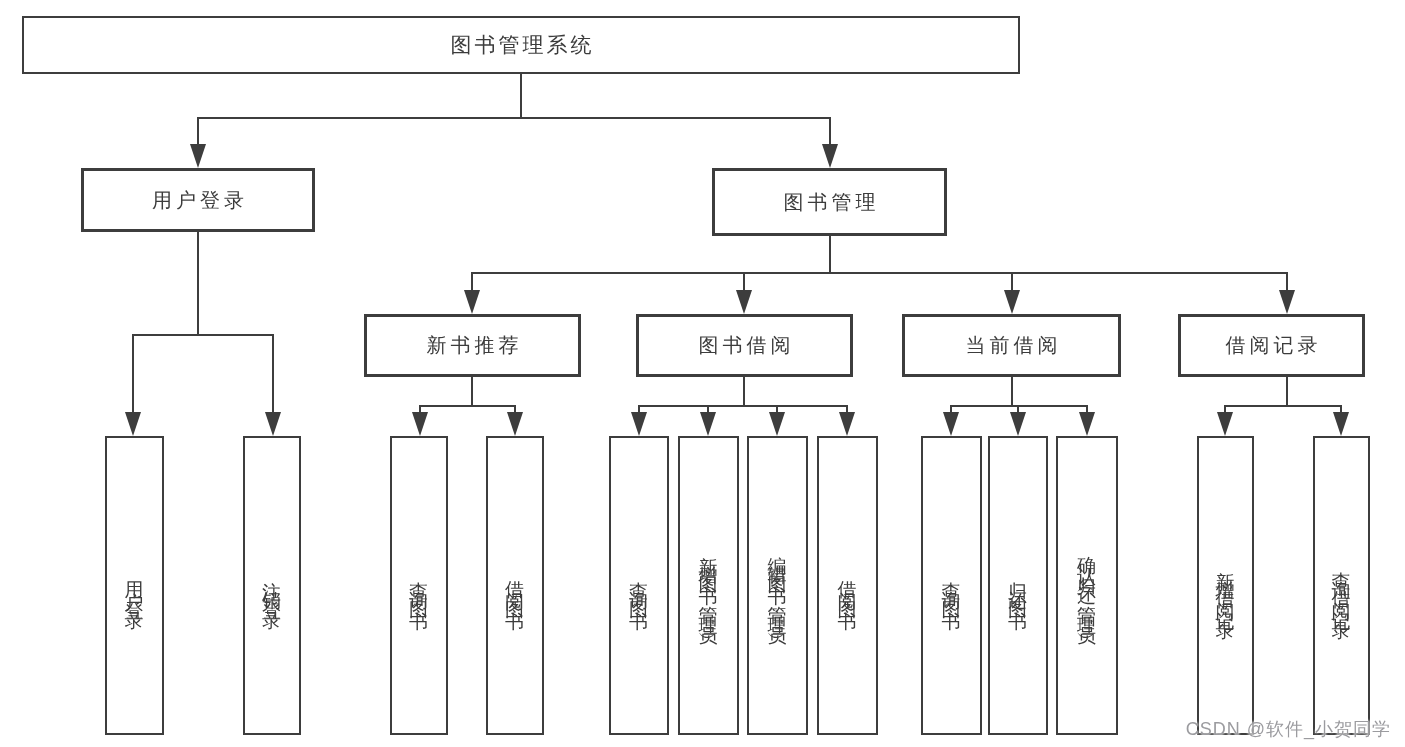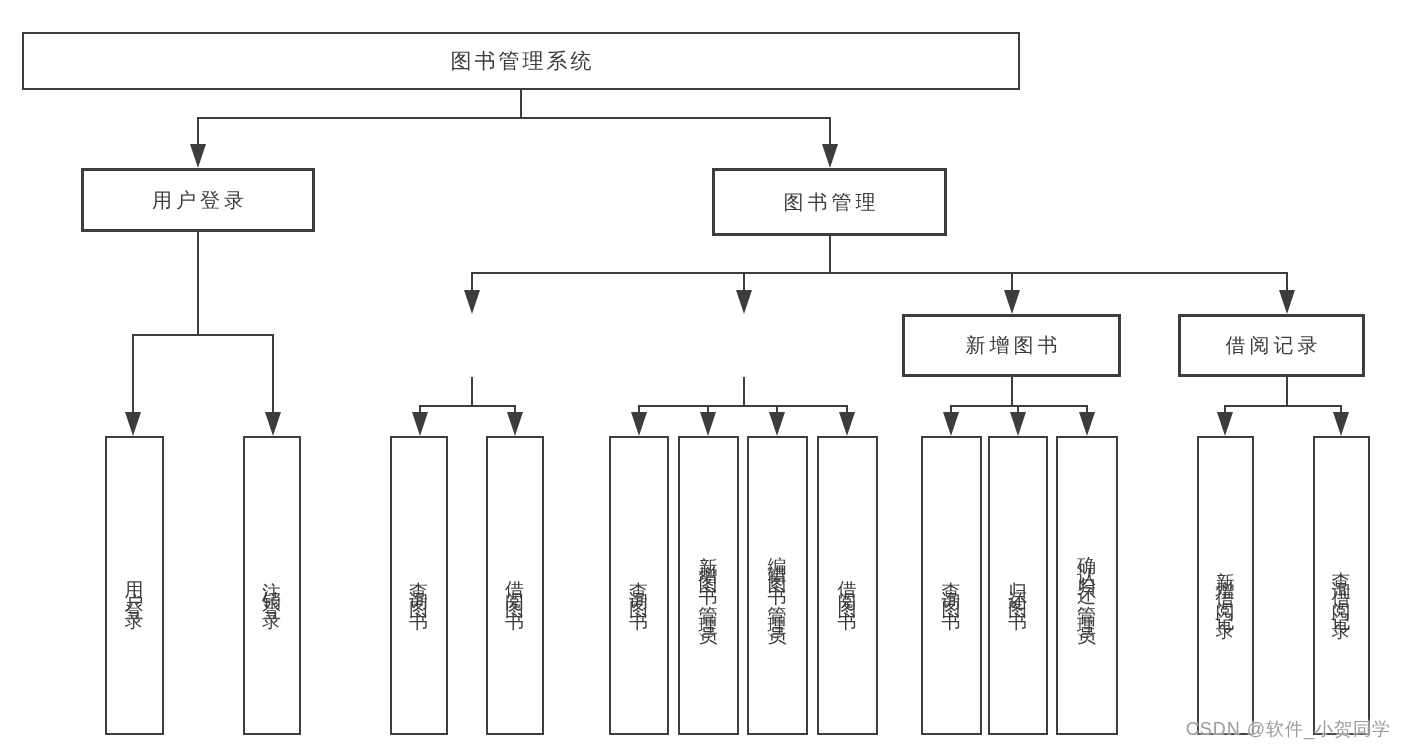--- a/index.html
+++ b/index.html
@@ -33,21 +33,21 @@
     position:absolute;right:14px;bottom:6px;z-index:5;
     font-size:18px;color:#9b9b9f;letter-spacing:1px;
     text-shadow:0 0 3px #ffffff,0 0 3px #ffffff;
   }
 </style>
 </head>
 <body>
 
 <div class="canvas">
 
-  <div class="node root-node" style="left:22px;top:32px;width:998px;height:58px;">图书管理系统</div>
+  <div class="node root-node" style="left:22px;top:16px;width:998px;height:58px;">图书管理系统</div>
 
   <div class="vline" style="left:520px;top:72px;height:47px;"></div>
   <div class="hline" style="left:197px;top:117px;width:634px;"></div>
   <div class="vline" style="left:197px;top:117px;height:29px;"></div>
   <div class="ahead" style="left:190px;top:144px;"></div>
   <div class="vline" style="left:829px;top:117px;height:29px;"></div>
   <div class="ahead" style="left:822px;top:144px;"></div>
 
   <div class="node mid-node" style="left:81px;top:168px;width:234px;height:64px;">用户登录</div>
   <div class="node mid-node" style="left:712px;top:168px;width:235px;height:68px;">图书管理</div>
@@ -63,21 +63,23 @@
   <div class="hline" style="left:471px;top:272px;width:817px;"></div>
   <div class="vline" style="left:471px;top:272px;height:20px;"></div>
   <div class="ahead" style="left:464px;top:290px;"></div>
   <div class="vline" style="left:743px;top:272px;height:20px;"></div>
   <div class="ahead" style="left:736px;top:290px;"></div>
   <div class="vline" style="left:1011px;top:272px;height:20px;"></div>
   <div class="ahead" style="left:1004px;top:290px;"></div>
   <div class="vline" style="left:1286px;top:272px;height:20px;"></div>
   <div class="ahead" style="left:1279px;top:290px;"></div>
 
-  <div class="node mid-node" style="left:902px;top:314px;width:219px;height:63px;">新增图书</div>
+  <div class="node mid-node" style="left:364px;top:314px;width:217px;height:63px;">新书推荐</div>
+  <div class="node mid-node" style="left:636px;top:314px;width:217px;height:63px;">图书借阅</div>
+  <div class="node mid-node" style="left:902px;top:314px;width:219px;height:63px;">当前借阅</div>
   <div class="node mid-node" style="left:1178px;top:314px;width:187px;height:63px;">借阅记录</div>
 
   <div class="vline" style="left:471px;top:377px;height:30px;"></div>
   <div class="hline" style="left:419px;top:405px;width:97px;"></div>
   <div class="vline" style="left:419px;top:405px;height:9px;"></div>
   <div class="ahead" style="left:412px;top:412px;"></div>
   <div class="vline" style="left:514px;top:405px;height:9px;"></div>
   <div class="ahead" style="left:507px;top:412px;"></div>
 
   <div class="vline" style="left:743px;top:377px;height:30px;"></div>

